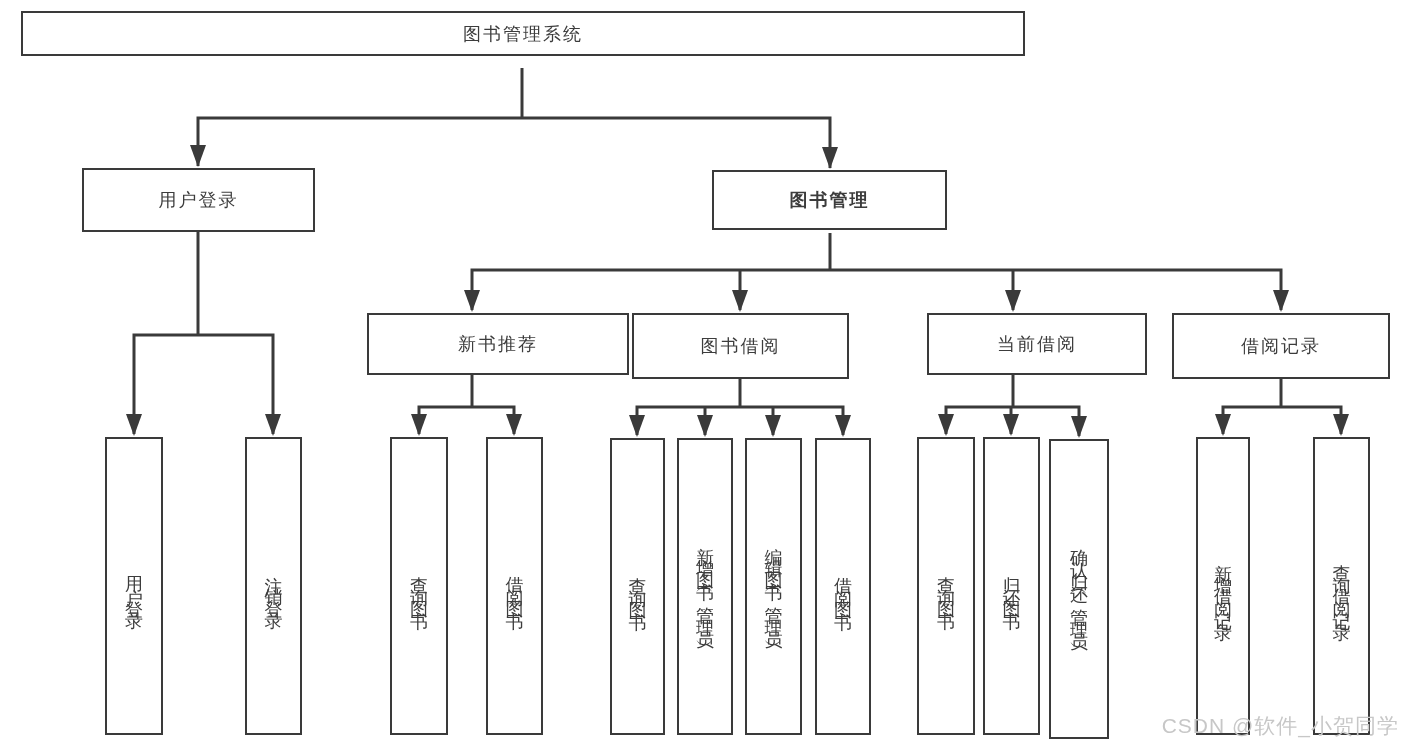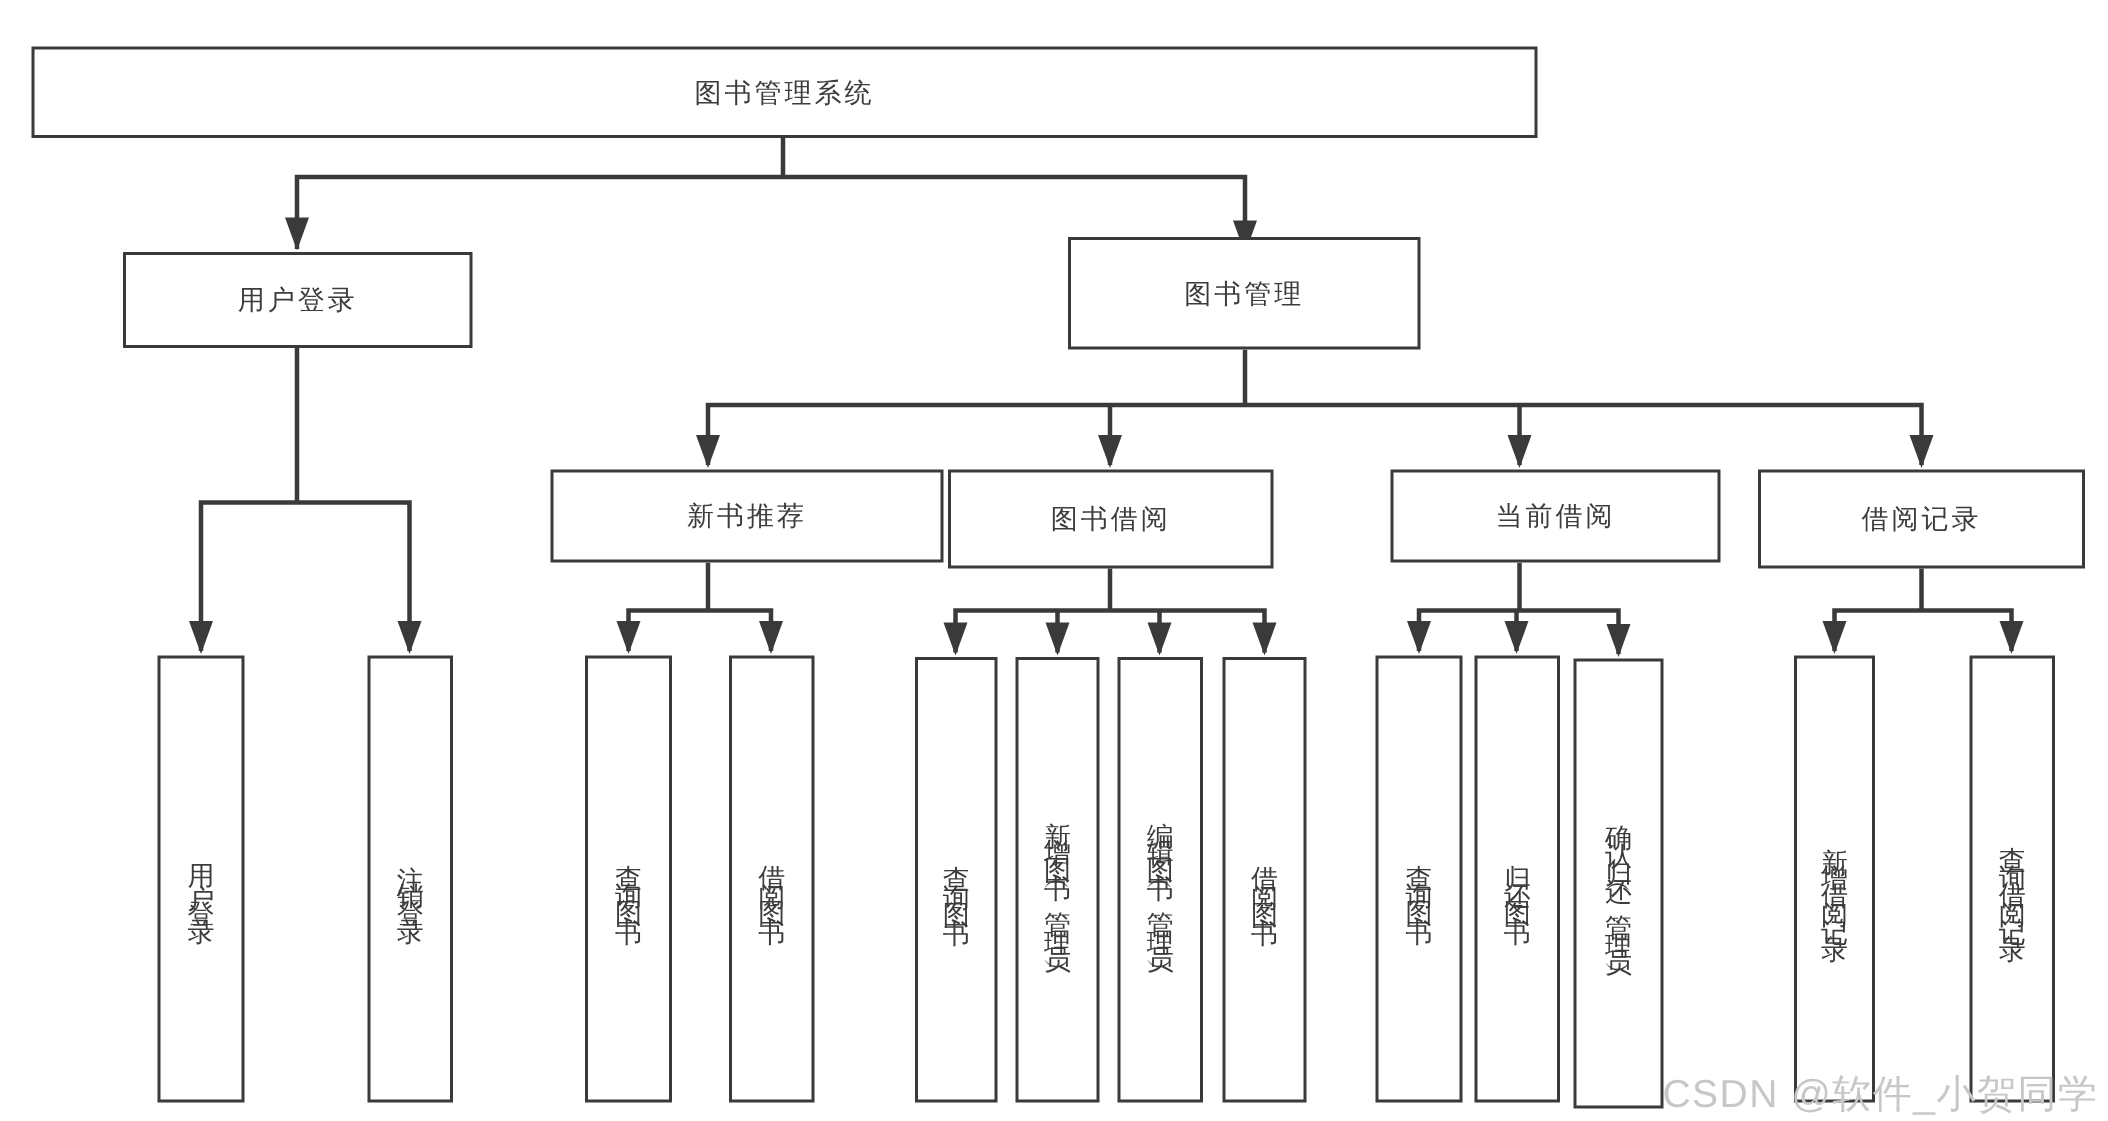--- a/index.html
+++ b/index.html
@@ -31,21 +31,21 @@
     display:flex; align-items:center; justify-content:center;
     writing-mode:vertical-rl;
     text-orientation:mixed;
     font-size:18px; letter-spacing:12px;
     color:#3c3c3c;
     line-height:1;
   }
   .watermark {
     position:absolute;
     right:6px; top:712px;
-    font-size:26px;
+    font-size:21px;
     color:#c7c7c7;
     letter-spacing:1px;
     white-space:nowrap;
   }
 </style>
 </head>
 <body>
 
 <div class="canvas">
 
@@ -118,24 +118,24 @@
     <g stroke="#3a3a3a" stroke-width="3" fill="none">
       <path d="M1281 375 V407"></path>
       <path d="M1223 434 V407 H1341 V434"></path>
     </g>
     <g fill="#3a3a3a" stroke="none">
       <polygon points="1215,414 1231,414 1223,436"></polygon>
       <polygon points="1333,414 1349,414 1341,436"></polygon>
     </g>
   </svg>
 
-  <div class="hbox" style="left:21px; top:31px; width:1004px; height:61px;">图书管理系统</div>
+  <div class="hbox" style="left:21px; top:11px; width:1004px; height:45px;">图书管理系统</div>
 
   <div class="hbox" style="left:82px; top:168px; width:233px; height:64px;">用户登录</div>
-  <div class="hbox" style="left:712px; top:158px; width:235px; height:75px;">图书管理</div>
+  <div class="hbox" style="left:712px; top:170px; width:235px; height:60px;font-weight:bold;">图书管理</div>
 
   <div class="hbox" style="left:367px; top:313px; width:262px; height:62px;">新书推荐</div>
   <div class="hbox" style="left:632px; top:313px; width:217px; height:66px;">图书借阅</div>
   <div class="hbox" style="left:903px; top:313px; width:220px; height:62px;margin-left:24px;">当前借阅</div>
   <div class="hbox" style="left:1172px; top:313px; width:218px; height:66px;">借阅记录</div>
 
   <div class="vbox" style="left:105px; top:437px; width:58px; height:298px;">用户登录</div>
   <div class="vbox" style="left:245px; top:437px; width:57px; height:298px;">注销登录</div>
 
   <div class="vbox" style="left:390px; top:437px; width:58px; height:298px;">查询图书</div>

